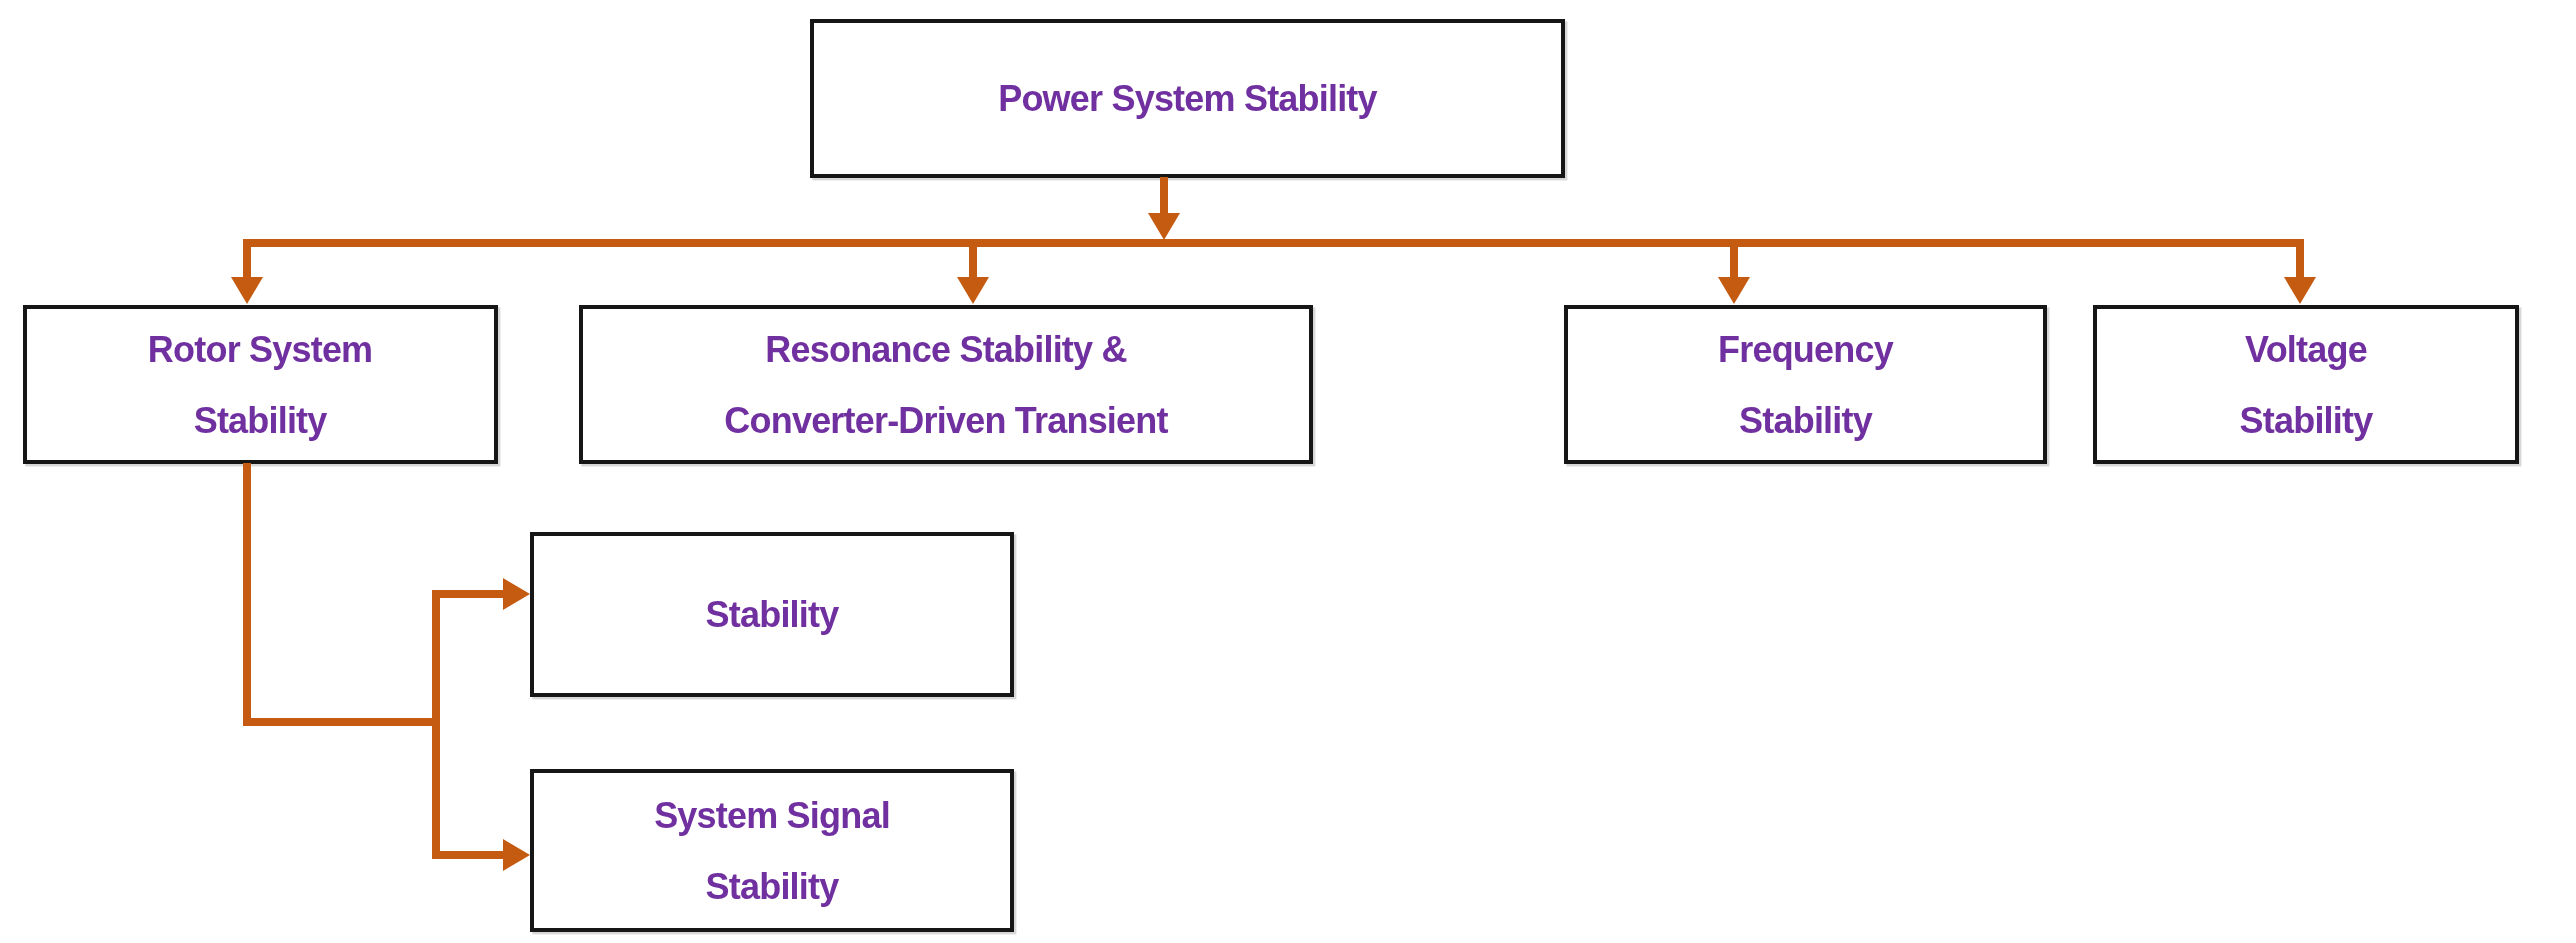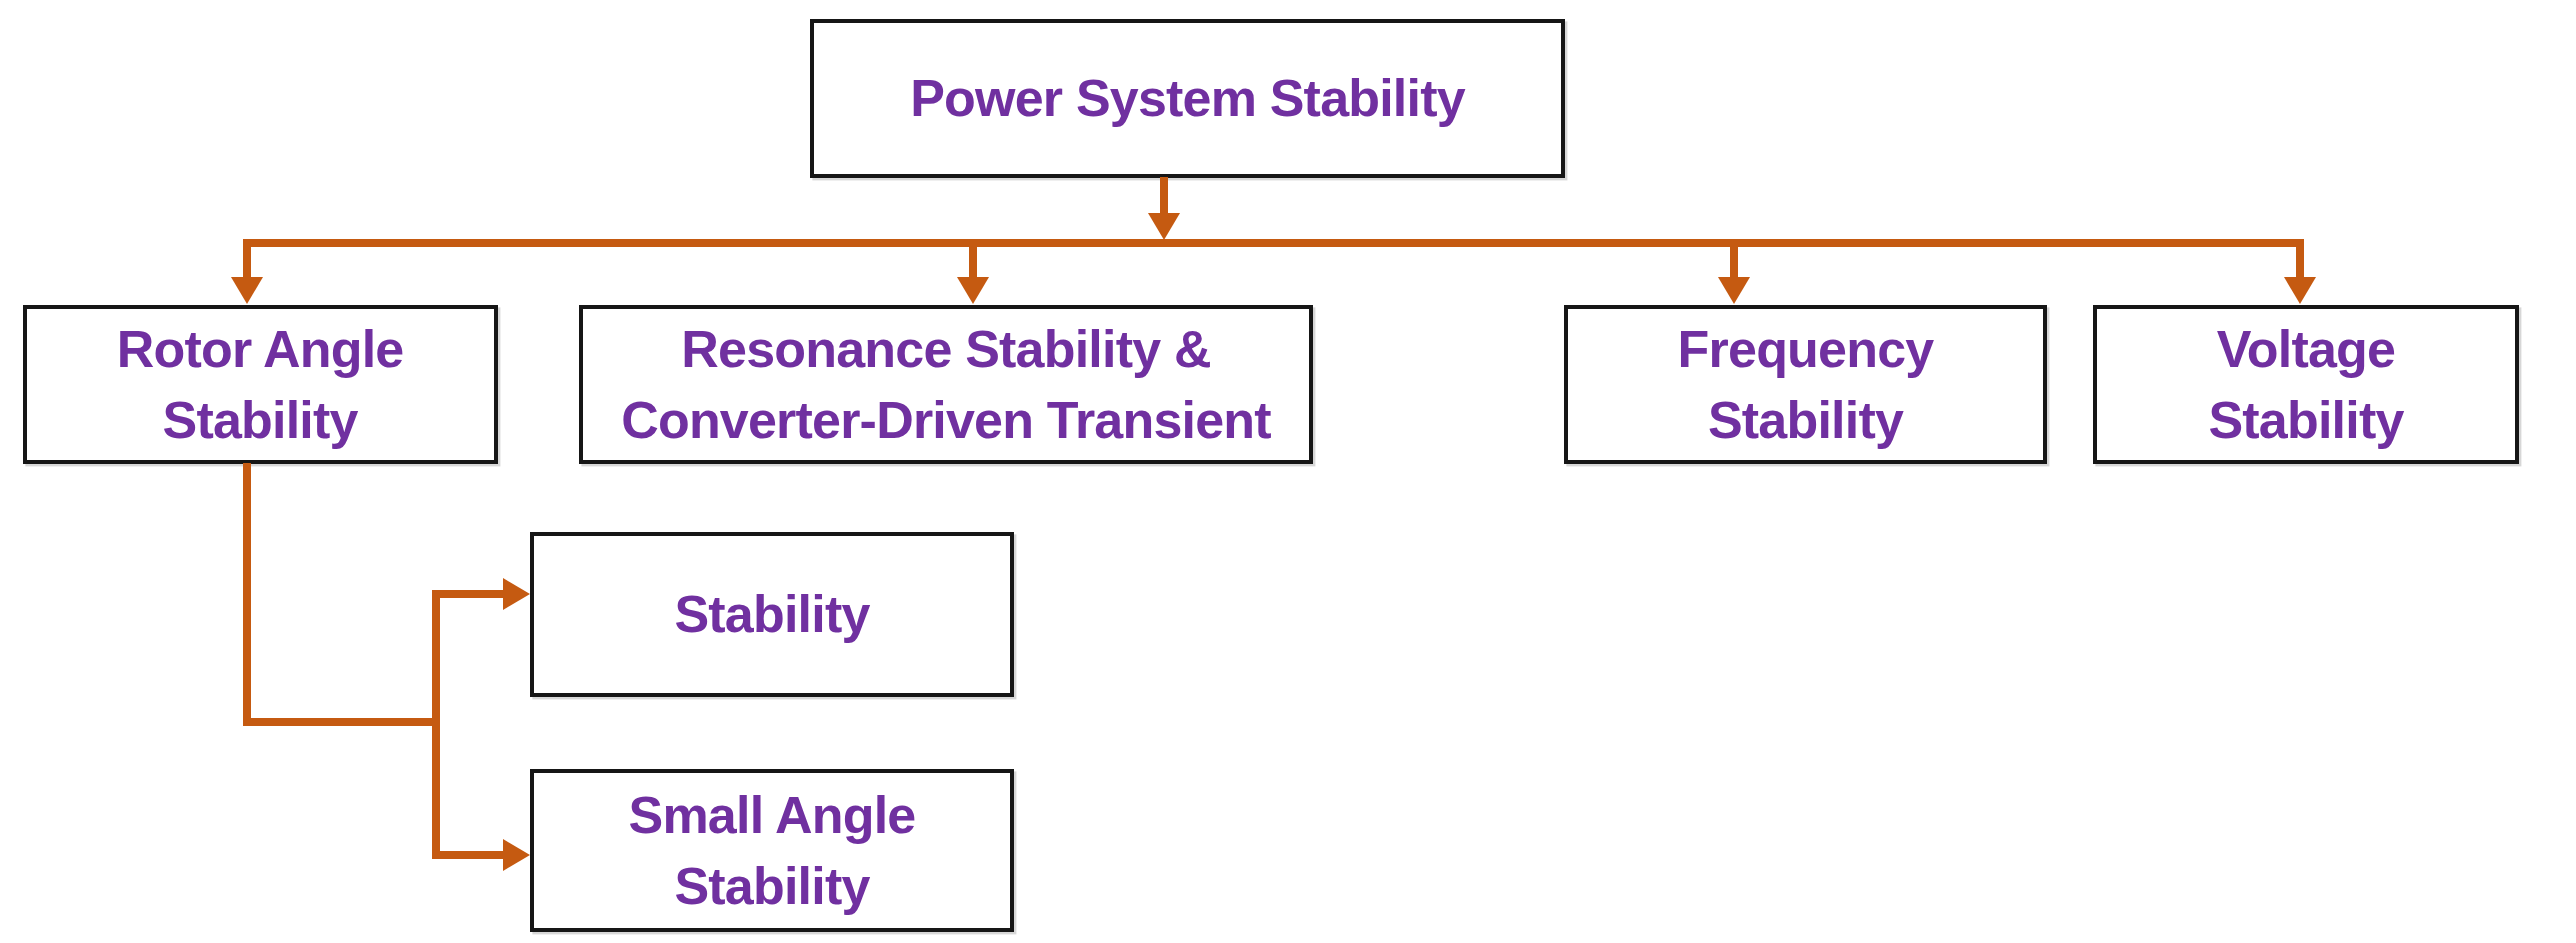--- a/index.html
+++ b/index.html
@@ -19,21 +19,21 @@
     box-shadow:2.4px 2.4px 0 0 rgba(140,140,140,0.35);
     display:flex;
     flex-direction:column;
     align-items:center;
     justify-content:center;
     text-align:center;
   }
   .node .line{
     color:#7030A0;
     font-weight:bold;
-    font-size:52px;
+    font-size:36px;
     line-height:71px;
     white-space:nowrap;
     letter-spacing:-0.8px;
   }
   .seg{
     position:absolute;
     background:#C55A11;
   }
   .arrow-down{
     position:absolute;
@@ -53,21 +53,21 @@
 </head>
 <body>
 
 <div class="canvas">
 
   <div class="node" style="left:810px;top:18.5px;width:755px;height:159px;">
     <span class="line">Power System Stability</span>
   </div>
 
   <div class="node" style="left:22.6px;top:305px;width:475px;height:159px;">
-    <span class="line">Rotor Angle</span>
+    <span class="line">Rotor System</span>
     <span class="line">Stability</span>
   </div>
 
   <div class="node" style="left:579px;top:305px;width:734px;height:159px;">
     <span class="line">Resonance Stability &amp;</span>
     <span class="line">Converter-Driven Transient</span>
   </div>
 
   <div class="node" style="left:1564px;top:305px;width:483px;height:159px;">
     <span class="line">Frequency</span>
@@ -77,21 +77,21 @@
   <div class="node" style="left:2093px;top:305px;width:426px;height:159px;">
     <span class="line">Voltage</span>
     <span class="line">Stability</span>
   </div>
 
   <div class="node" style="left:530px;top:532px;width:484px;height:165px;">
     <span class="line">Stability</span>
   </div>
 
   <div class="node" style="left:530px;top:769px;width:484px;height:163px;">
-    <span class="line">Small Angle</span>
+    <span class="line">System Signal</span>
     <span class="line">Stability</span>
   </div>
 
   <div class="seg" style="left:1160px;top:177px;width:8px;height:37px;"></div>
   <div class="arrow-down" style="left:1148px;top:213px;"></div>
 
   <div class="seg" style="left:243px;top:239px;width:2061px;height:8px;"></div>
 
   <div class="seg" style="left:243px;top:239px;width:8px;height:39px;"></div>
   <div class="arrow-down" style="left:231px;top:277px;"></div>

